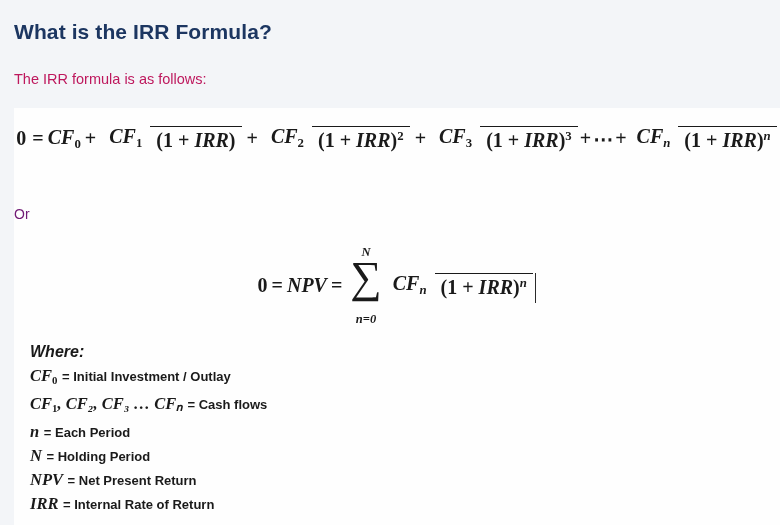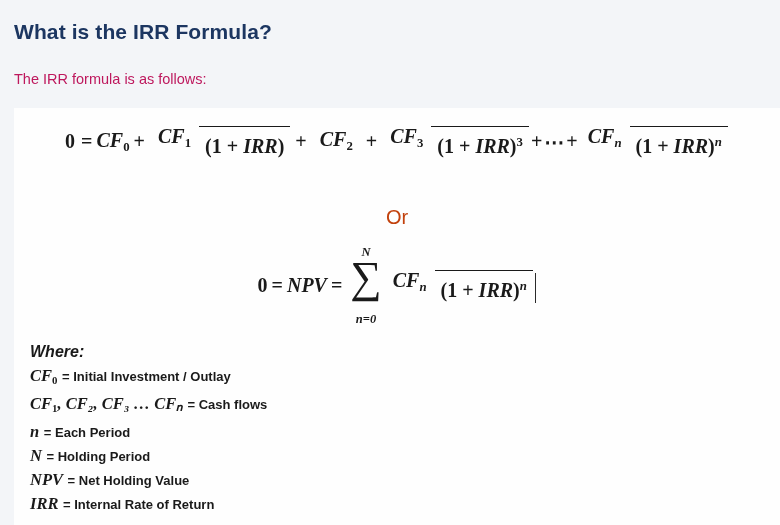--- a/index.html
+++ b/index.html
@@ -85,21 +85,21 @@
     align-items: flex-start;
     vertical-align: middle;
     margin: 0 1px;
   }
   .frac .num {
     padding: 0 8px 1px 8px;
     line-height: 1.05;
   }
   .frac .den {
     border-top: 1.6px solid #1a1a1a;
-    padding: 8px 6px 0 6px;
+    padding: 2px 6px 0 6px;
     line-height: 1.1;
   }
   .op {
     font-family: "Liberation Serif", serif;
     font-style: normal;
     font-weight: bold;
     color: #1a1a1a;
     padding: 0 4px;
     vertical-align: middle;
   }
@@ -121,24 +121,23 @@
     font-size: 20px;
     padding-right: 2px;
   }
 
   
   #or-divider {
     position: absolute;
     left: 0;
     top: 98px;
     width: 766px;
-    text-align: center;
     font-family: "Liberation Sans", sans-serif;
-    font-size: 20px;
-    color: #c2410c;
+    font-size: 14px;
+    color: #701a75;
   }
 
   
   #equation-npv {
     position: absolute;
     left: 0;
     top: 138px;
     width: 766px;
     display: flex;
     justify-content: center;
@@ -238,20 +237,21 @@
 
     <span class="frac">
       <span class="num math"><span>CF</span><span class="sub sub-up">1</span></span>
       <span class="den math"><span class="upright">(1 + </span><span>IRR</span><span class="upright">)</span></span>
     </span>
 
     <span class="op">+</span>
 
     <span class="frac">
       <span class="num math"><span>CF</span><span class="sub sub-up">2</span></span>
+      <span class="den math"><span class="upright">(1 + </span><span>IRR</span><span class="upright">)</span><span class="sup sup-up">2</span></span>
     </span>
 
     <span class="op">+</span>
 
     <span class="frac">
       <span class="num math"><span>CF</span><span class="sub sub-up">3</span></span>
       <span class="den math"><span class="upright">(1 + </span><span>IRR</span><span class="upright">)</span><span class="sup sup-up">3</span></span>
     </span>
 
     <span class="op op-tight">+</span>
@@ -294,19 +294,19 @@
     <span class="legend-row"><span class="legend-sym"><span>CF</span><span class="legend-sub-up">1</span><span>, CF₂, CF₃ … CFₙ</span></span>
       <span class="legend-desc">= Cash flows</span></span>
 
     <span class="legend-row"><span class="legend-sym">n</span>
       <span class="legend-desc">= Each Period</span></span>
 
     <span class="legend-row"><span class="legend-sym">N</span>
       <span class="legend-desc">= Holding Period</span></span>
 
     <span class="legend-row"><span class="legend-sym">NPV</span>
-      <span class="legend-desc">= Net Holding Value</span></span>
+      <span class="legend-desc">= Net Present Return</span></span>
 
     <span class="legend-row"><span class="legend-sym">IRR</span>
       <span class="legend-desc">= Internal Rate of Return</span></span>
   </div>
 
 </div>
 
 </body></html>

